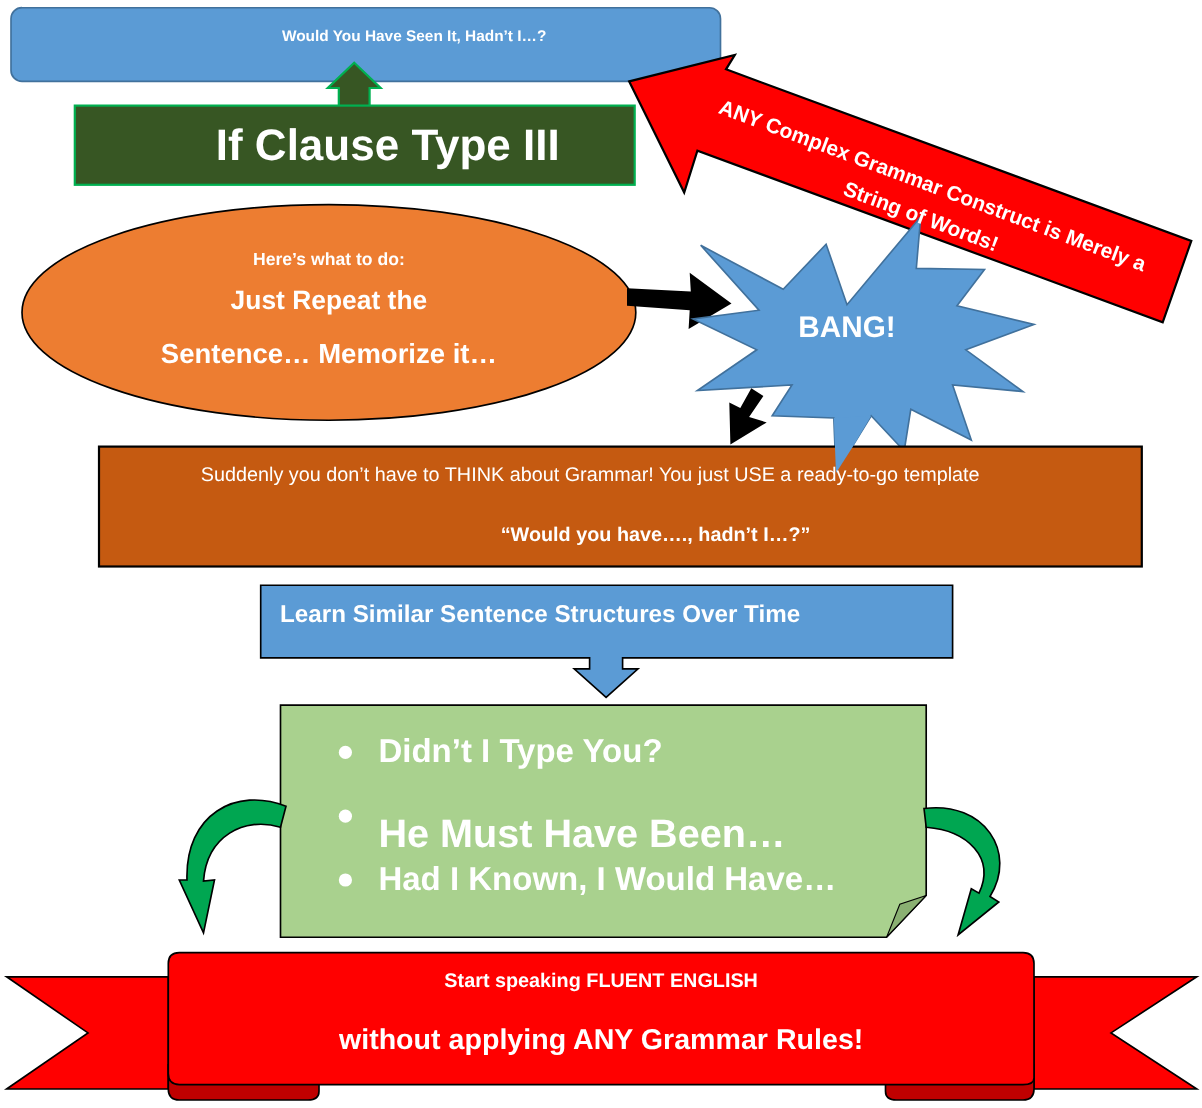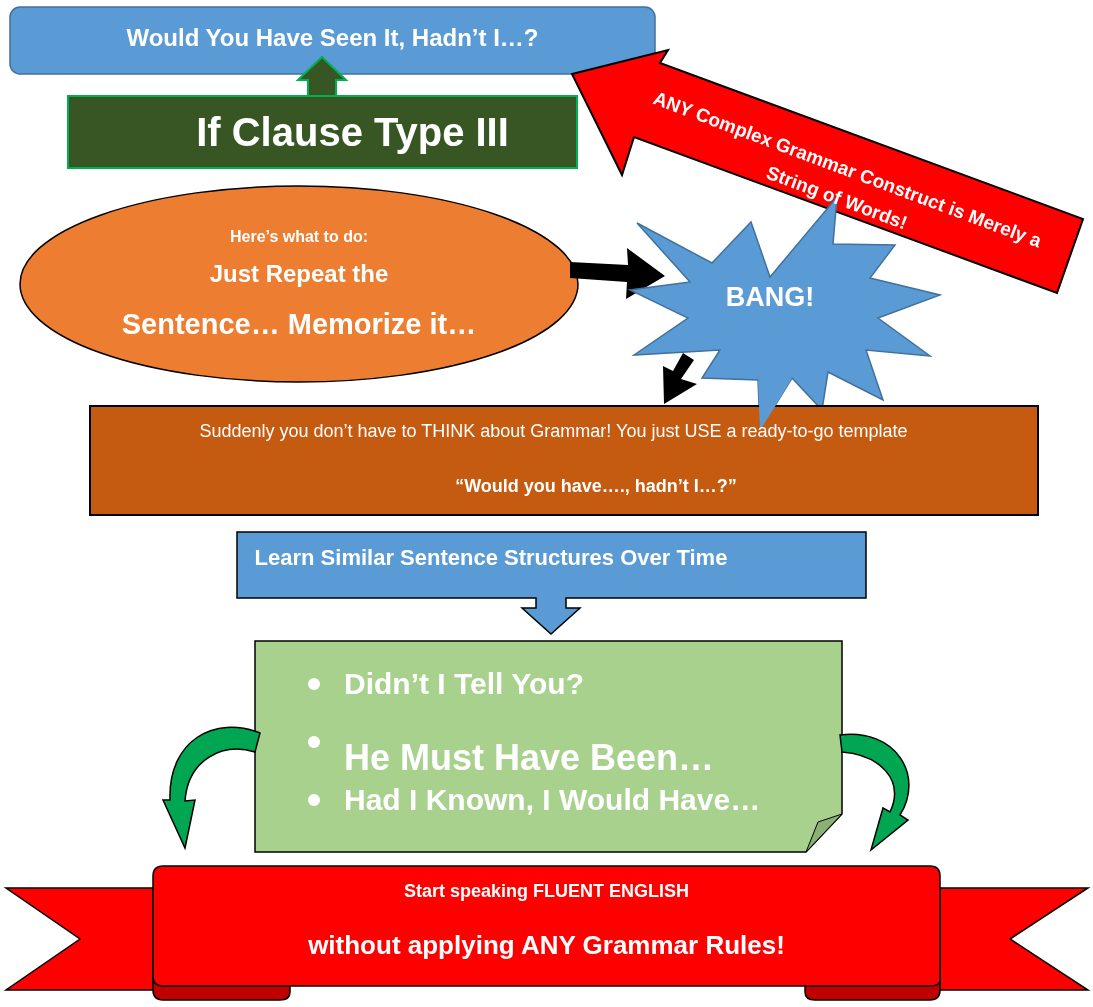--- a/index.html
+++ b/index.html
@@ -49,44 +49,44 @@
 
     <polygon points="940,888 1088,888 1010,939 1088,990 940,990" fill="#FF0000" stroke="#000000" stroke-width="1.5"></polygon>
 
     <path d="M153,968 L290,968 L290,992 Q290,1000 280,1000 L163,1000 Q153,1000 153,990 Z" fill="#C00000" stroke="#000000" stroke-width="1.5"></path>
     <path d="M805,968 L940,968 L940,990 Q940,1000 930,1000 L815,1000 Q805,1000 805,992 Z" fill="#C00000" stroke="#000000" stroke-width="1.5"></path>
 
     <path d="M163,866 L930,866 Q940,866 940,876 L940,980 Q940,986 930,986 L163,986 Q153,986 153,976 L153,876 Q153,866 163,866 Z" fill="#FF0000" stroke="#000000" stroke-width="1.5"></path>
   </g>
 </svg>
 
-<div class="txt" style="left:10px; top:24px; width:645px; font-size:24px;">Would You Have Seen It, Hadn’t I…?</div>
+<div class="txt" style="left:10px; top:24px; width:645px; font-size:14px;padding-left:44px;">Would You Have Seen It, Hadn’t I…?</div>
 
 <div class="txt" style="left:68px; top:110px; width:569px; font-size:40px;">If Clause Type III</div>
 
 <div style="position:absolute; left:622px; top:158px; width:440px; transform:rotate(20.5deg); transform-origin:center;">
   <div class="txt" style="position:static; font-size:19px;">ANY Complex Grammar Construct is Merely a</div>
   <div class="txt" style="position:static; font-size:19px; margin-top:8px;">String of Words!</div>
 </div>
 
 <div class="txt" style="left:20px; top:228px; width:558px; font-size:16px;">Here’s what to do:</div>
 <div class="txt" style="left:20px; top:260px; width:558px; font-size:24px;">Just Repeat the</div>
-<div class="txt" style="left:20px; top:308px; width:558px; font-size:29px;">Sentence… Memorize it…</div>
+<div class="txt" style="left:20px; top:308px; width:558px; font-size:25px;">Sentence… Memorize it…</div>
 
 <div class="txt" style="left:690px; top:282px; width:160px; font-size:27px;">BANG!</div>
 
-<div class="txt" style="left:90px; top:421px; width:893px; font-size:18px; font-weight:normal;padding-left:17px;">Suddenly you don’t have to THINK about Grammar! You just USE a ready-to-go template</div>
+<div class="txt" style="left:90px; top:421px; width:893px; font-size:18px; font-weight:normal;">Suddenly you don’t have to THINK about Grammar! You just USE a ready-to-go template</div>
 <div class="txt" style="left:90px; top:476px; width:1012px; font-size:18px;">“Would you have…., hadn’t I…?”</div>
 
 <div class="txt" style="left:237px; top:545px; width:508px; font-size:22px;">Learn Similar Sentence Structures Over Time</div>
 
 <div style="position:absolute; left:308px; top:655px; width:530px;">
   <div style="display:flex; align-items:center; height:58px;">
     <span style="display:inline-block; width:12px; height:12px; border-radius:50%; background:#fff; margin-right:24px;"></span>
-    <span class="txt" style="position:static; font-size:30px; text-align:left;">Didn’t I Tell You?</span>
+    <span class="txt" style="position:static; font-size:30px; text-align:left;">Didn’t I Type You?</span>
   </div>
   <div style="display:flex; align-items:center; height:58px;">
     <span style="display:inline-block; width:12px; height:12px; border-radius:50%; background:#fff; margin-right:24px;"></span>
     <span class="txt" style="position:static; font-size:36px; text-align:left;margin-top:32px;">He Must Have Been…</span>
   </div>
   <div style="display:flex; align-items:center; height:58px;">
     <span style="display:inline-block; width:12px; height:12px; border-radius:50%; background:#fff; margin-right:24px;"></span>
     <span class="txt" style="position:static; font-size:30px; text-align:center;">Had I Known, I Would Have…</span>
   </div>
 </div>

